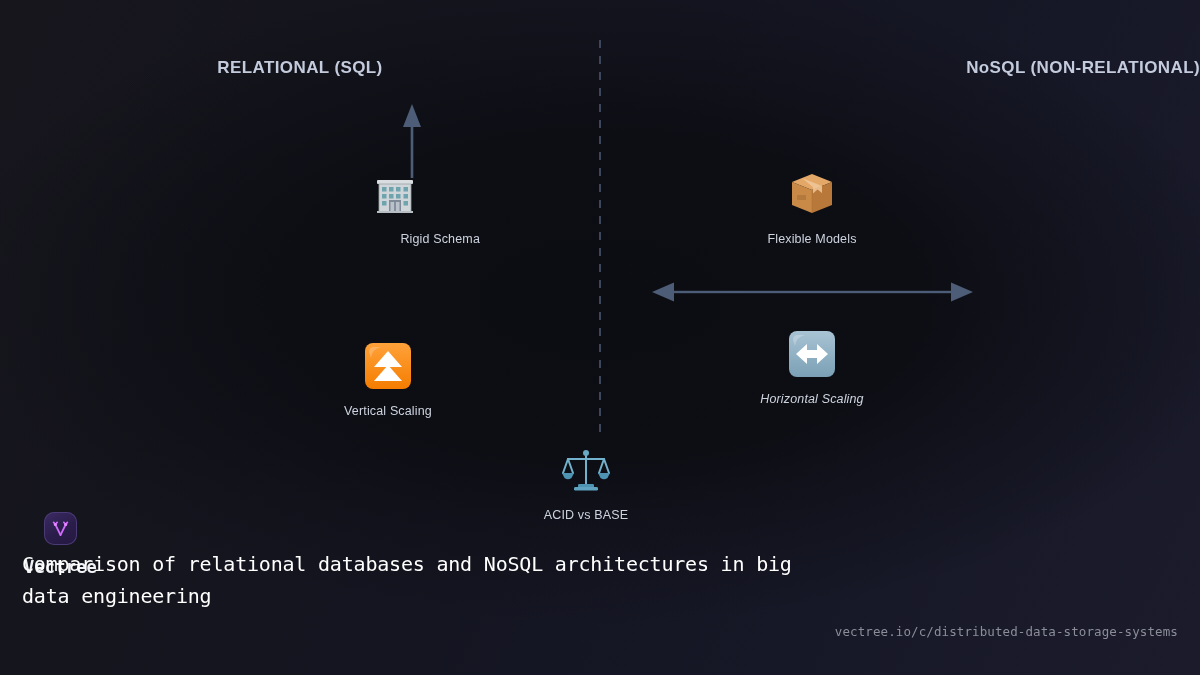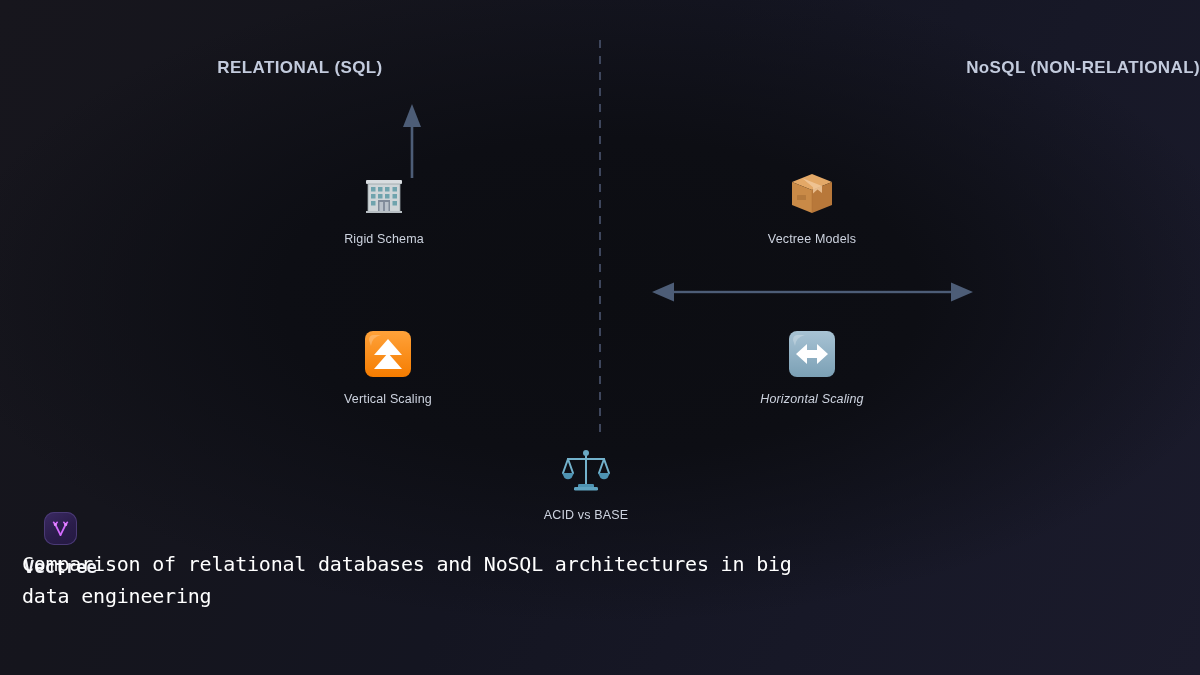--- a/index.html
+++ b/index.html
@@ -59,23 +59,23 @@
     margin: 0 auto 10px auto;
   }
   .node .caption {
     display: block;
     font-size: 12.5px;
     color: #cdd3df;
     letter-spacing: 0.15px;
     white-space: nowrap;
   }
 
-  #node-rigid-schema      { left: 299px; top: 168px; }
+  #node-rigid-schema      { left: 310px; top: 168px; text-align: right; }
   #node-flexible-models   { left: 727px; top: 168px; }
-  #node-vertical-scaling  { left: 303px; top: 328px; }
+  #node-vertical-scaling  { left: 303px; top: 340px; }
   #node-horizontal-scaling{ left: 727px; top: 328px; font-style: italic; }
   #node-acid-base         { left: 501px; top: 448px; }
   #node-acid-base .glyph  { height: 50px; }
 
   
   .ico { display:block; margin:0 auto; }
 
   
   #arrow-vertical {
     position: absolute;
@@ -203,21 +203,21 @@
     <span class="glyph">
       <svg class="ico" width="52" height="52" viewBox="0 0 52 52">
         <path d="M26 6 L46 14 L26 22 L6 14 Z" fill="#e3a867"></path>
         <path d="M6 14 L26 22 L26 45 L6 37 Z" fill="#c98a47"></path>
         <path d="M46 14 L26 22 L26 45 L46 37 Z" fill="#b8783a"></path>
         <path d="M16 10 L36 18 L36 25 L31.5 21.5 L27 25.5 L27 19.2 Z" fill="#f0c79a" opacity="0.85"></path>
         <path d="M26 22 L26 45" stroke="#a96c33" stroke-width="0.8" opacity="0.6"></path>
         <rect x="11" y="27" width="9" height="5" rx="0.6" fill="#a26b33" opacity="0.55"></rect>
       </svg>
     </span>
-    <span class="caption">Vectree Models</span>
+    <span class="caption">Flexible Models</span>
   </div>
 
   <div class="node" id="node-vertical-scaling">
     <span class="glyph">
       <svg class="ico" width="52" height="52" viewBox="0 0 52 52">
         <defs>
           <linearGradient id="orangeGrad" x1="0" y1="0" x2="0" y2="1">
             <stop offset="0%" stop-color="#ffa23a"></stop>
             <stop offset="100%" stop-color="#f57c00"></stop>
           </linearGradient>
@@ -282,14 +282,15 @@
         </g>
         <circle cx="4.3" cy="5.5" r="1.5" fill="#e48bff"></circle>
         <circle cx="14.7" cy="5.5" r="1.5" fill="#e48bff"></circle>
       </svg>
     </div>
     <div id="brand-name">Vectree</div>
   </div>
 
   <div id="headline">Comparison of relational databases and NoSQL architectures in big data engineering</div>
 
+  <div id="source-url">vectree.io/c/distributed-data-storage-systems</div>
 
 </div>
 
 </body></html>

